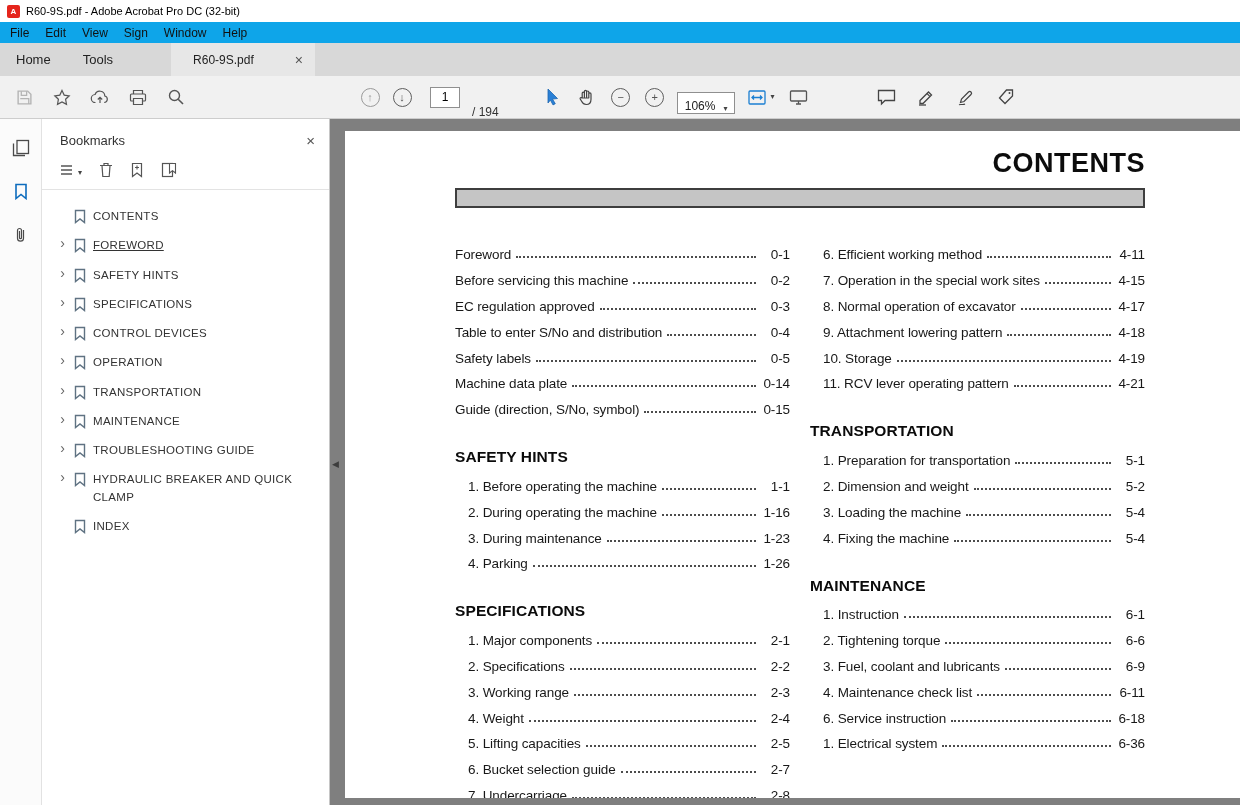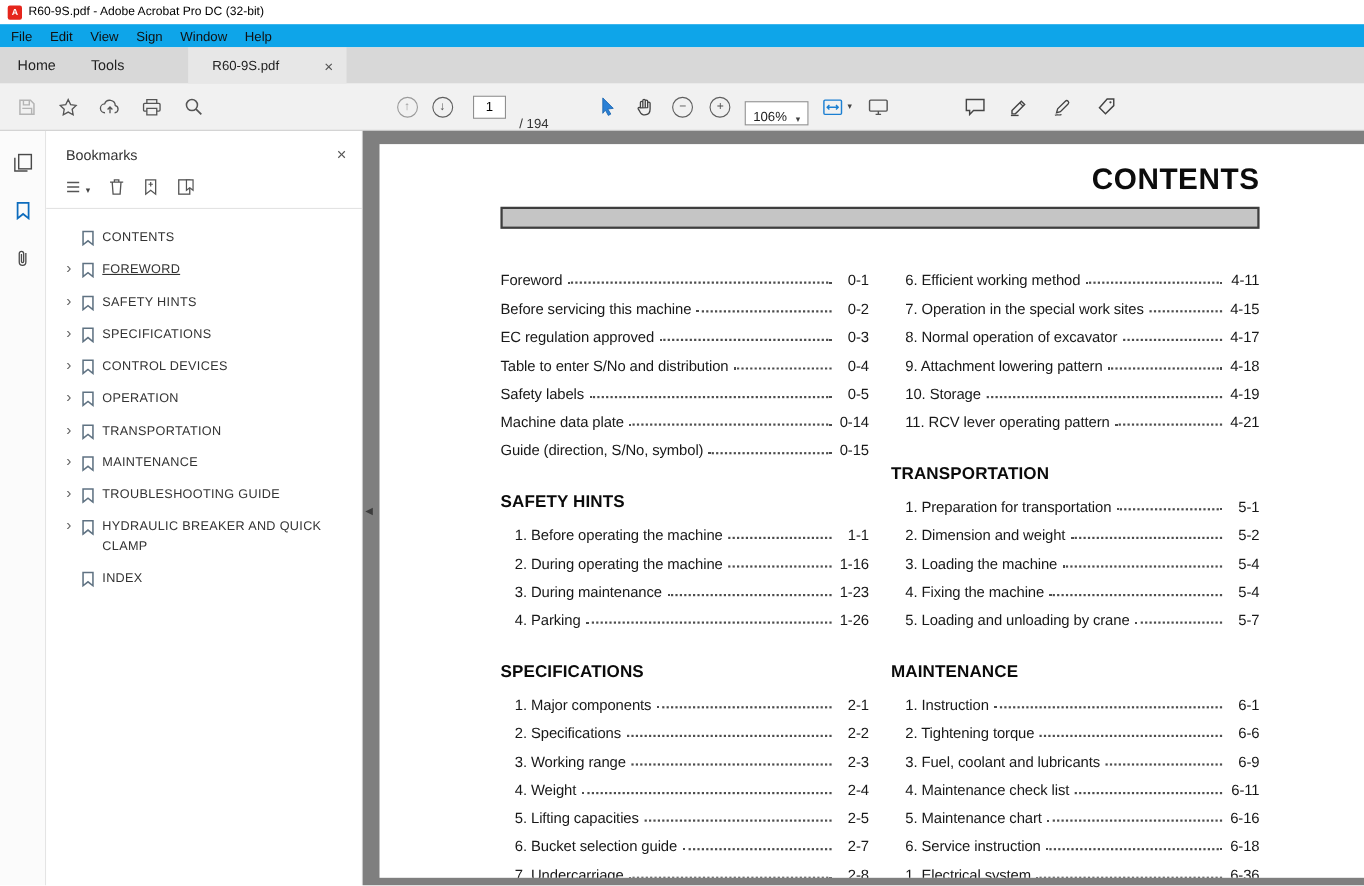--- a/index.html
+++ b/index.html
@@ -510,25 +510,20 @@
                 <div class="toc-entry indent">
                   <span class="toc-title">3. Loading the machine</span>
                   <span class="toc-dots"></span>
                   <span class="toc-page">5-4</span>
                 </div>
                 <div class="toc-entry indent">
                   <span class="toc-title">4. Fixing the machine</span>
                   <span class="toc-dots"></span>
                   <span class="toc-page">5-4</span>
                 </div>
-                <div class="toc-entry indent">
-                  <span class="toc-title">5. Loading and unloading by crane</span>
-                  <span class="toc-dots"></span>
-                  <span class="toc-page">5-7</span>
-                </div>
               </div>
               <div class="toc-section">
                 <div class="toc-heading">MAINTENANCE</div>
                 <div class="toc-entry indent">
                   <span class="toc-title">1. Instruction</span>
                   <span class="toc-dots"></span>
                   <span class="toc-page">6-1</span>
                 </div>
                 <div class="toc-entry indent">
                   <span class="toc-title">2. Tightening torque</span>
@@ -539,25 +534,20 @@
                   <span class="toc-title">3. Fuel, coolant and lubricants</span>
                   <span class="toc-dots"></span>
                   <span class="toc-page">6-9</span>
                 </div>
                 <div class="toc-entry indent">
                   <span class="toc-title">4. Maintenance check list</span>
                   <span class="toc-dots"></span>
                   <span class="toc-page">6-11</span>
                 </div>
                 <div class="toc-entry indent">
-                  <span class="toc-title">5. Maintenance chart</span>
-                  <span class="toc-dots"></span>
-                  <span class="toc-page">6-16</span>
-                </div>
-                <div class="toc-entry indent">
                   <span class="toc-title">6. Service instruction</span>
                   <span class="toc-dots"></span>
                   <span class="toc-page">6-18</span>
                 </div>
                 <div class="toc-entry indent">
                   <span class="toc-title">1. Electrical system</span>
                   <span class="toc-dots"></span>
                   <span class="toc-page">6-36</span>
                 </div>
               </div>

